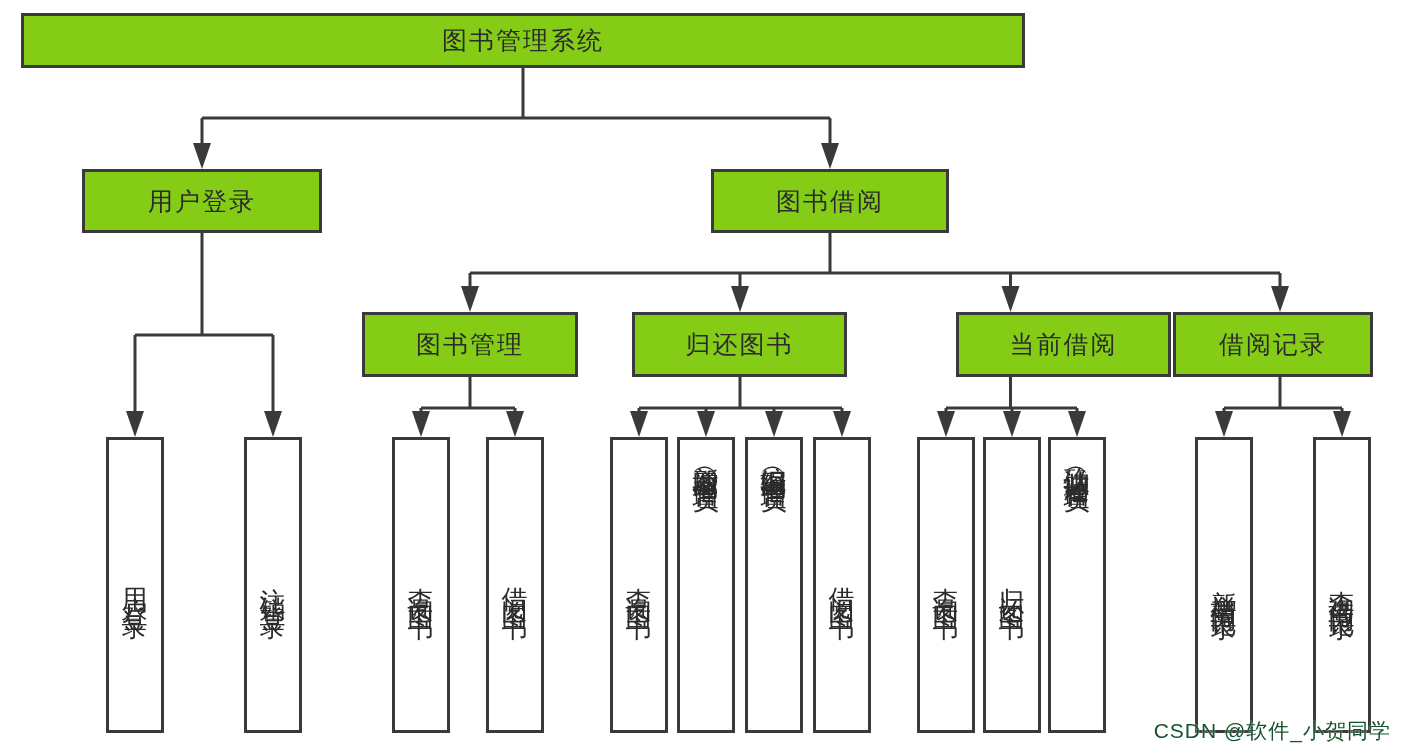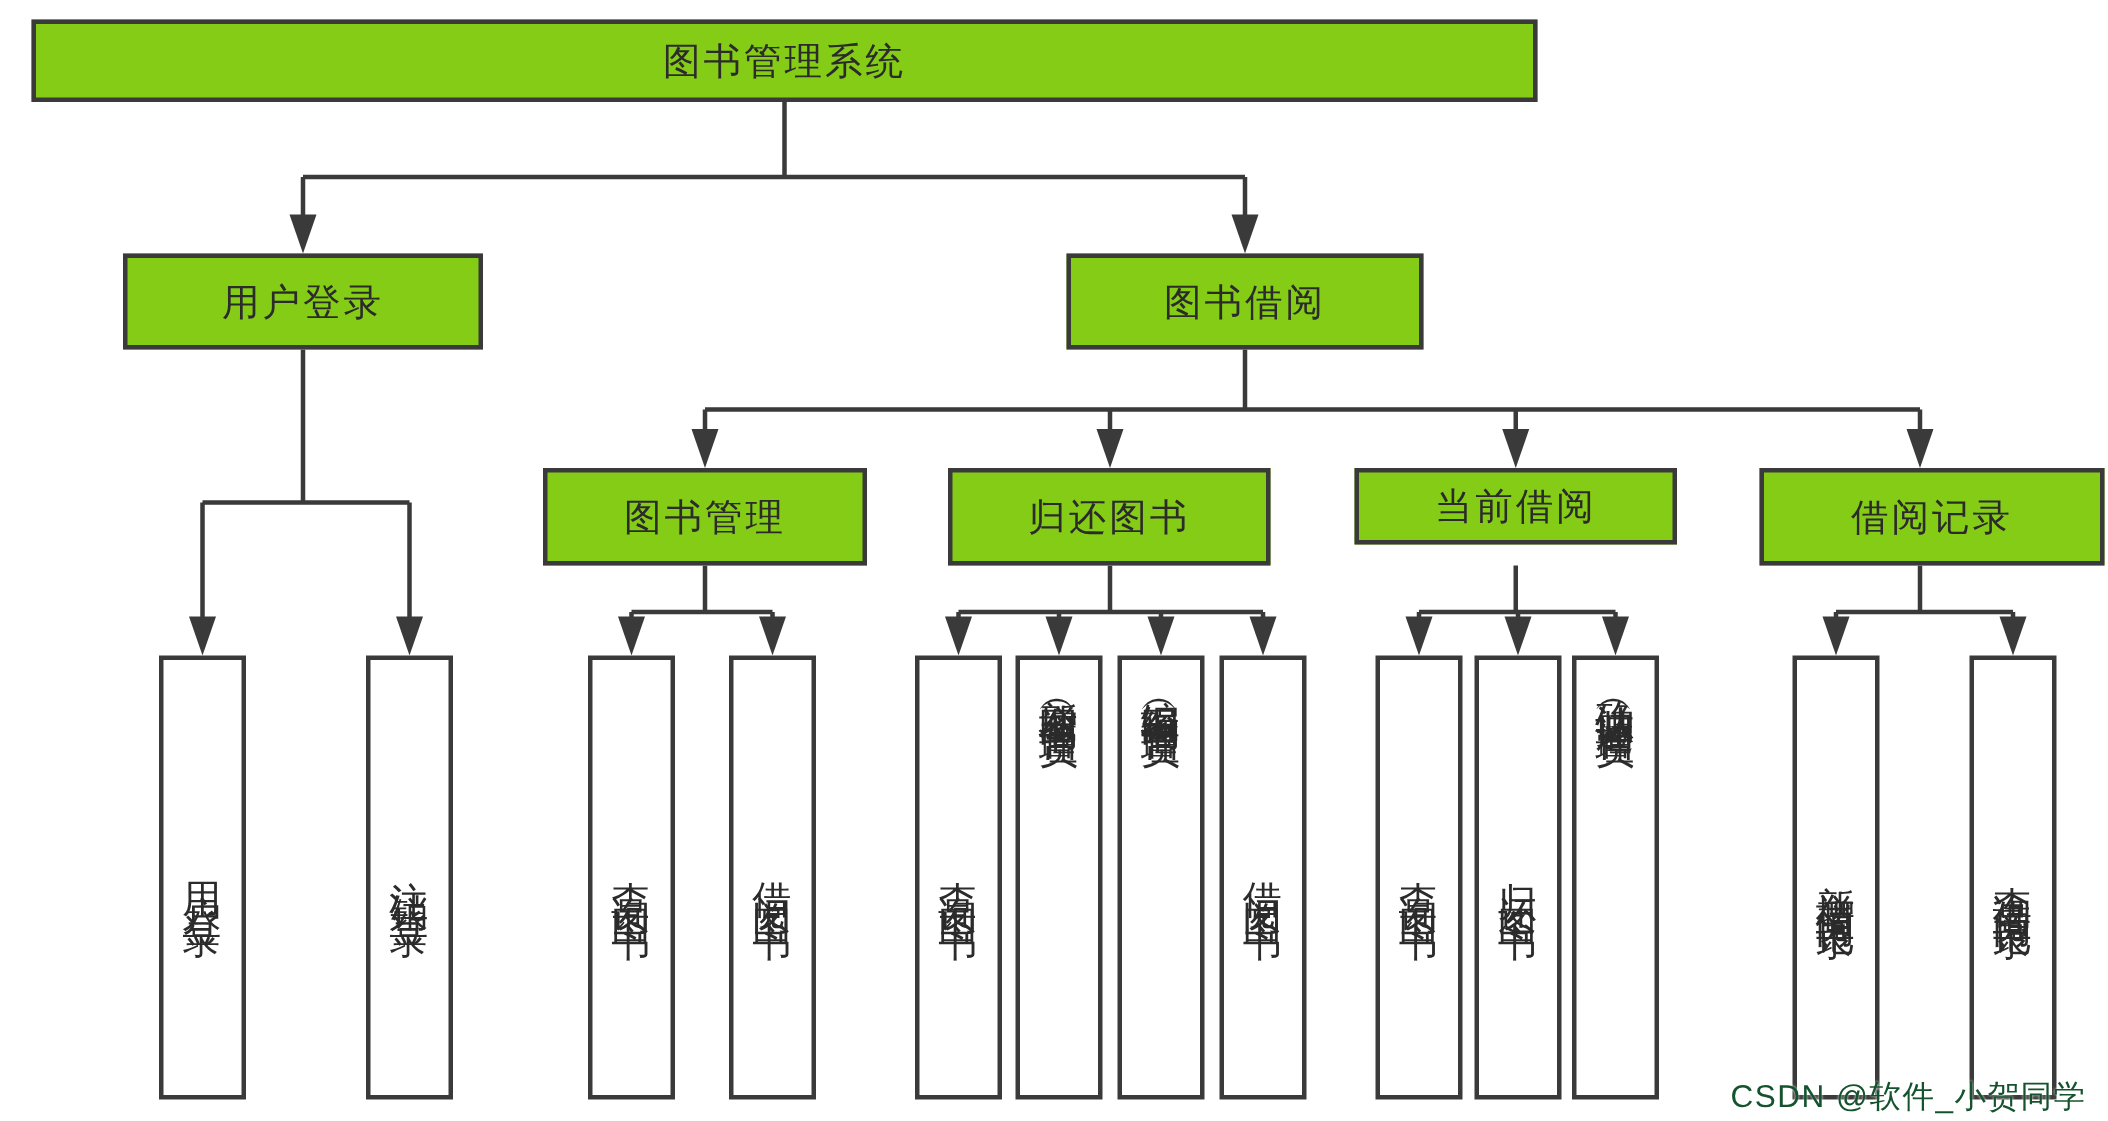--- a/index.html
+++ b/index.html
@@ -107,24 +107,24 @@
   <div class="node" style="left:711px;top:169px;width:238px;height:64px">
     <span>图书借阅</span>
   </div>
 
   <div class="node" style="left:362px;top:312px;width:216px;height:65px">
     <span>图书管理</span>
   </div>
   <div class="node" style="left:632px;top:312px;width:215px;height:65px">
     <span>归还图书</span>
   </div>
-  <div class="node" style="left:903px;top:312px;width:215px;height:51px">
+  <div class="node" style="left:956px;top:312px;width:215px;height:65px">
     <span>当前借阅</span>
   </div>
-  <div class="node" style="left:1173px;top:312px;width:230px;height:65px">
+  <div class="node" style="left:1173px;top:312px;width:200px;height:65px">
     <span>借阅记录</span>
   </div>
 
   <div class="leaf ls9" style="left:106px">
     <span>用户登录</span>
   </div>
   <div class="leaf ls9" style="left:244px">
     <span>注销登录</span>
   </div>
 

